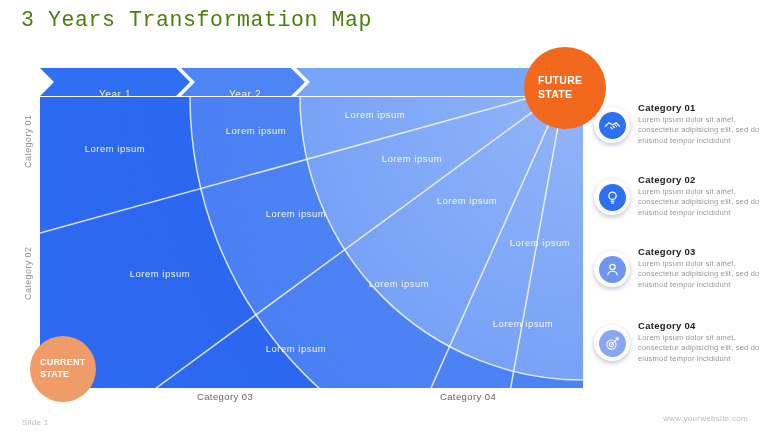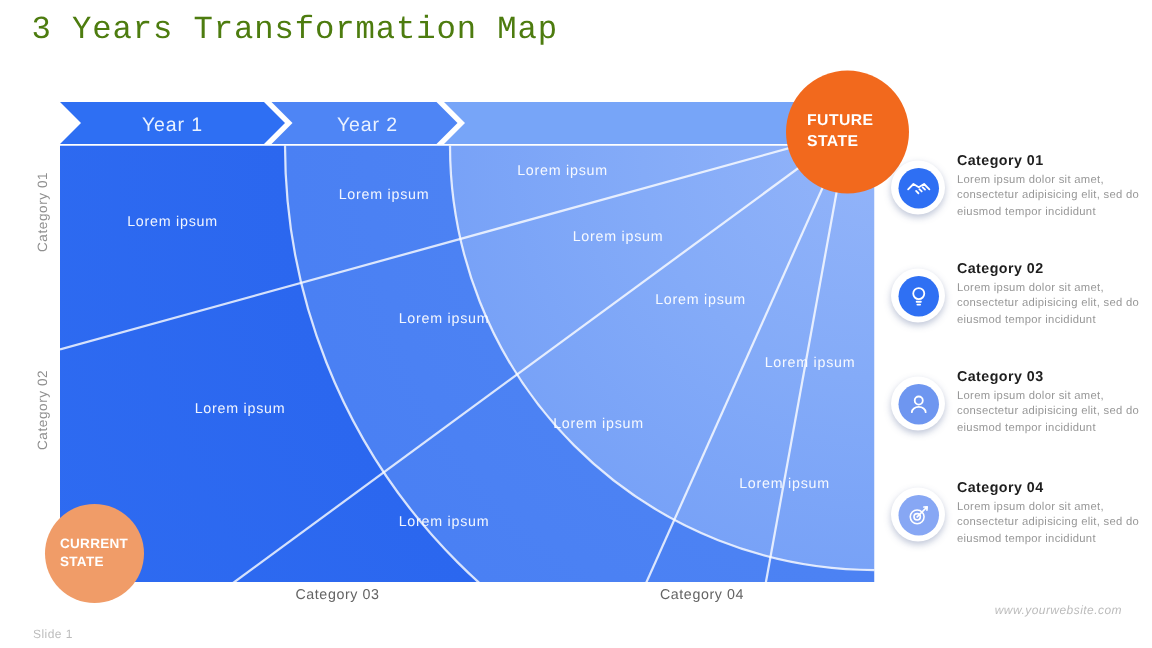--- a/index.html
+++ b/index.html
@@ -3,22 +3,22 @@
 <meta charset="utf-8">
 <style>
   html,body{margin:0;padding:0;background:#fff;}
   .slide{position:relative;width:768px;height:432px;background:#ffffff;overflow:hidden;
          font-family:"Liberation Sans",sans-serif;}
   .title{position:absolute;left:21px;top:8px;font-size:21.5px;letter-spacing:.6px;
          color:#4d7c0f;font-weight:400;font-family:Liberation Mono, monospace;}
   
   .yearbar{position:absolute;left:40px;top:68px;width:543px;height:28px;}
   .yearbar svg{position:absolute;left:0;top:0;}
-  .yearlab{position:absolute;top:0;height:28px;display:flex;align-items:center;justify-content:center;
-           color:#eaf2ff;font-size:13px;letter-spacing:.6px;}
+  .yearlab{position:absolute;top:12px;height:28px;display:flex;align-items:center;justify-content:center;
+           color:#eaf2ff;font-size:10px;letter-spacing:.6px;}
   
   .map{position:absolute;left:40px;top:97px;width:543px;height:291px;}
   .map svg{position:absolute;left:0;top:0;}
   .cell{position:absolute;transform:translate(-50%,-50%);white-space:nowrap;
         color:rgba(255,255,255,.93);font-size:9.5px;letter-spacing:.5px;}
   
   .state{position:absolute;border-radius:50%;display:flex;align-items:center;justify-content:center;
          color:#fff;font-weight:bold;line-height:1.3;}
   .future{left:524px;top:47px;width:82px;height:82px;background:#F2691D;
           font-size:10.5px;letter-spacing:.3px;padding:0 14px;box-sizing:border-box;}
@@ -37,21 +37,21 @@
   .legend-item{position:absolute;left:0;width:168px;}
   .legend-item .iconwrap{position:absolute;left:0;top:5px;width:36px;height:36px;border-radius:50%;
         background:#fff;box-shadow:0 2px 5px rgba(70,90,140,.35);display:flex;align-items:center;justify-content:center;}
   .legend-item .iconcirc{width:27px;height:27px;border-radius:50%;display:flex;align-items:center;justify-content:center;}
   .legend-item .txt{margin-left:44px;}
   .legend-item h4{margin:0 0 2px 0;font-size:9.5px;color:#1e1e1e;letter-spacing:.3px;}
   .legend-item p{margin:0;font-size:7.5px;line-height:1.38;color:#979797;letter-spacing:.2px;width:126px;}
   
   .foot{position:absolute;font-size:8px;color:#bcbcbc;letter-spacing:.3px;}
   .foot.l{left:22px;top:418px;}
-  .foot.r{right:20px;top:402px;font-style:italic;}
+  .foot.r{right:20px;top:414px;}
 </style>
 </head>
 <body>
 
 <div class="slide">
 
   <div class="title">3 Years Transformation Map</div>
 
   <div class="yearbar">
     <svg width="543" height="28" viewBox="0 0 543 28">

